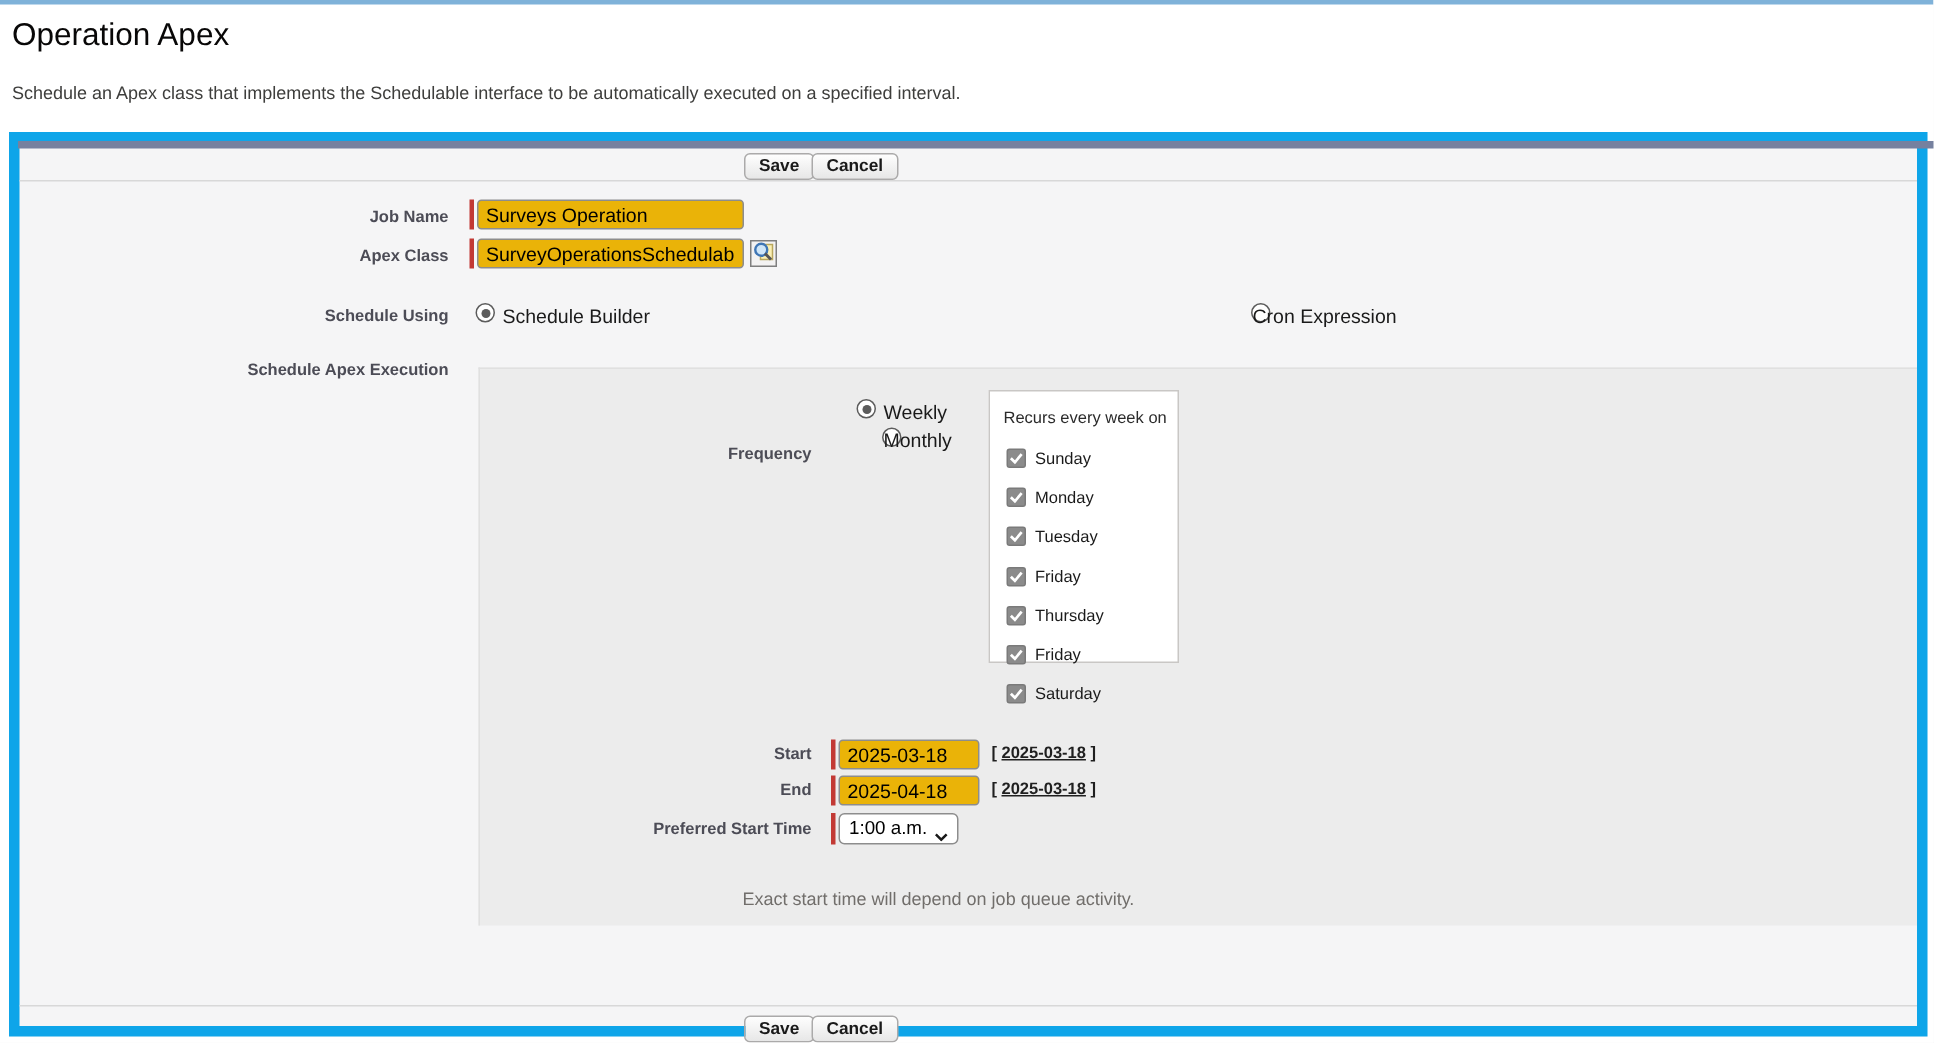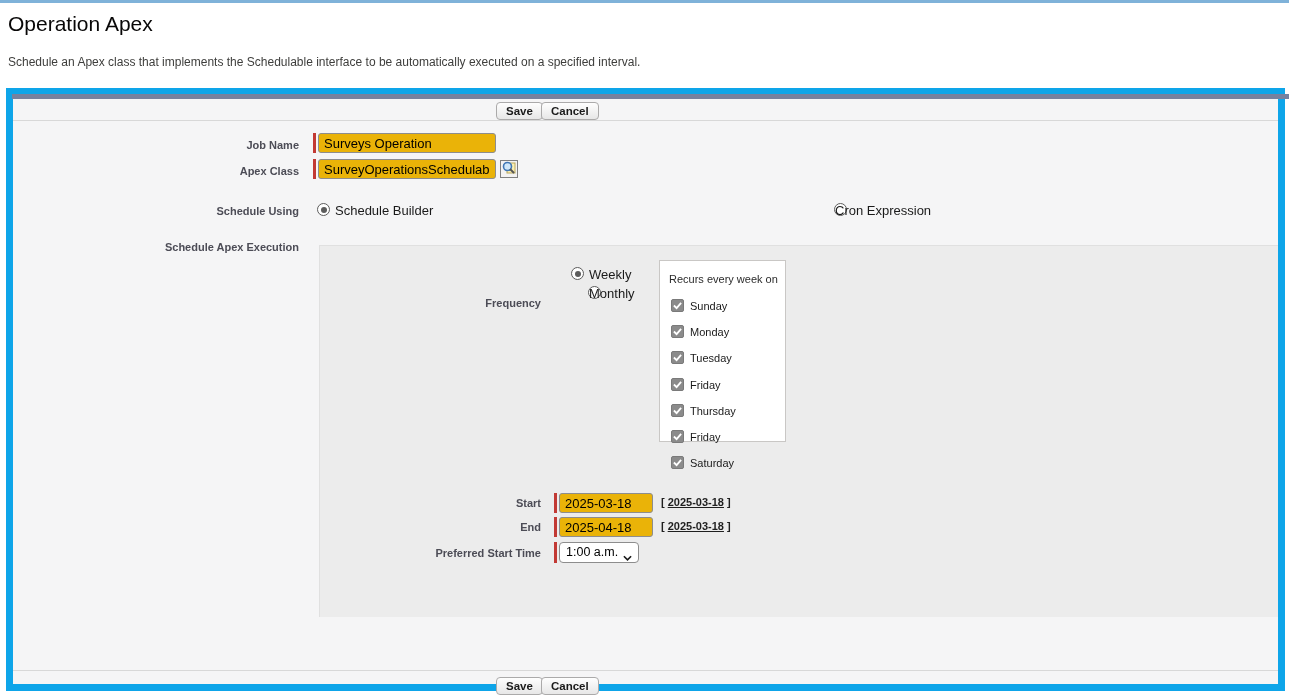--- a/index.html
+++ b/index.html
@@ -186,19 +186,20 @@
     <div class="abs fake-select" style="top:296px;">
       <span>1:00 a.m.</span>
       <span class="chev">
         <svg width="9" height="6" viewBox="0 0 10 6">
             <polyline points="1,1 5,5 9,1" fill="none" stroke="#1a1a1a" stroke-width="1.8"></polyline>
           </svg>
       </span>
     </div>
 
     
+    <div class="abs note" style="left:175px; top:346px;">Exact start time will depend on job queue activity.</div>
   </div>
 
   
   <div class="abs btnrow-bottom-divider"></div>
   <button class="btn save" style="top:582px;">Save</button>
   <button class="btn cancel" style="top:582px;">Cancel</button>
 </div>
 
 </body></html>

